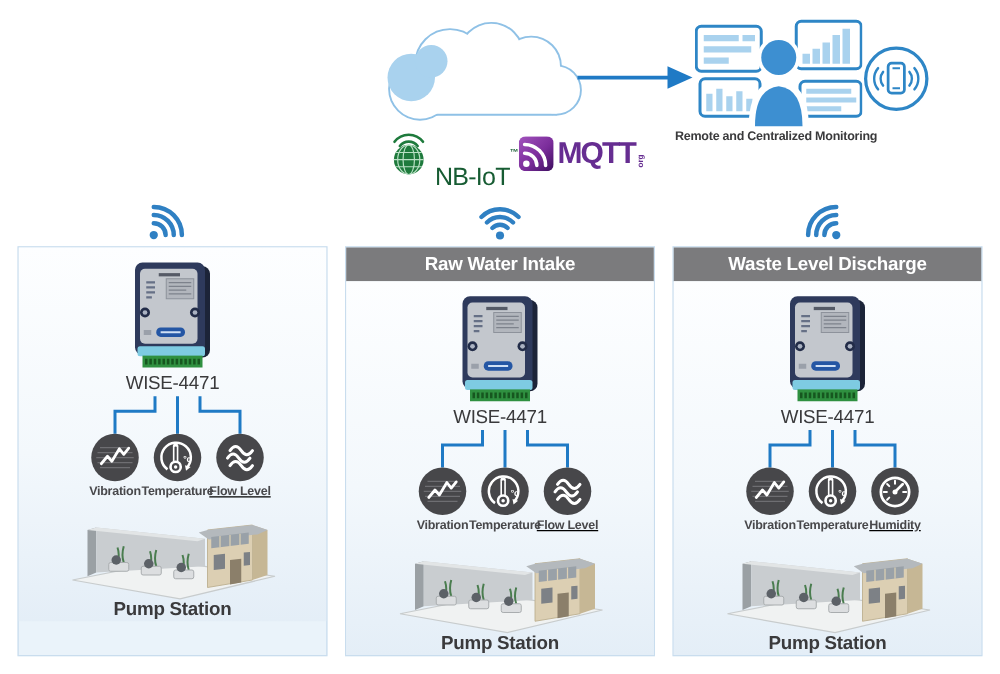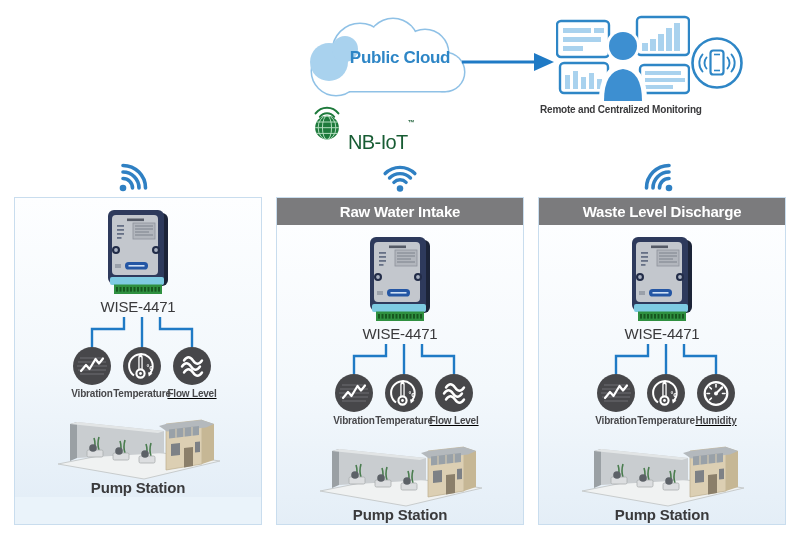--- a/index.html
+++ b/index.html
@@ -319,21 +319,20 @@
       <polygon points="130,44 139,43 139,62 130,63.5" fill="#8b7f6a"></polygon>
       <polygon points="141,38 146,37.5 146,48 141,48.5" fill="#7d8186"></polygon>
     </symbol>
   </defs>
 </svg>
 
 <div class="top">
   <svg class="cloud-svg">
       <use href="#sym-cloud"></use>
     </svg>
-  <div class="cloud-label">Public Cloud</div>
 
   <svg class="arrow-svg" viewBox="0 0 96 24">
     <line x1="2" y1="12" x2="76" y2="12" stroke="#1f7ac5" stroke-width="3"></line>
     <polygon points="74,3 94,12 74,21" fill="#1f7ac5"></polygon>
   </svg>
 
   <svg class="monitor-svg">
       <use href="#sym-monitor"></use>
     </svg>
   <svg class="phone-svg">
@@ -342,20 +341,27 @@
   <div class="monitor-label">Remote and Centralized Monitoring</div>
 
   <div class="nbiot">
     <svg class="nbiot-globe">
         <use href="#sym-globe"></use>
       </svg>
     <span class="nbiot-text">NB-IoT</span>
     <span class="nbiot-tm">™</span>
   </div>
 
+  <div class="mqtt">
+    <svg class="mqtt-icon">
+        <use href="#sym-mqtt"></use>
+      </svg>
+    <span class="mqtt-text">MQTT</span>
+    <span class="mqtt-org">org</span>
+  </div>
 </div>
 
 <div class="panels">
 
   <div class="panel-wrap">
     <svg class="wifi-svg tilt">
         <use href="#sym-wifi-tilt"></use>
       </svg>
     <div class="panel">
       <div class="panel-body">

